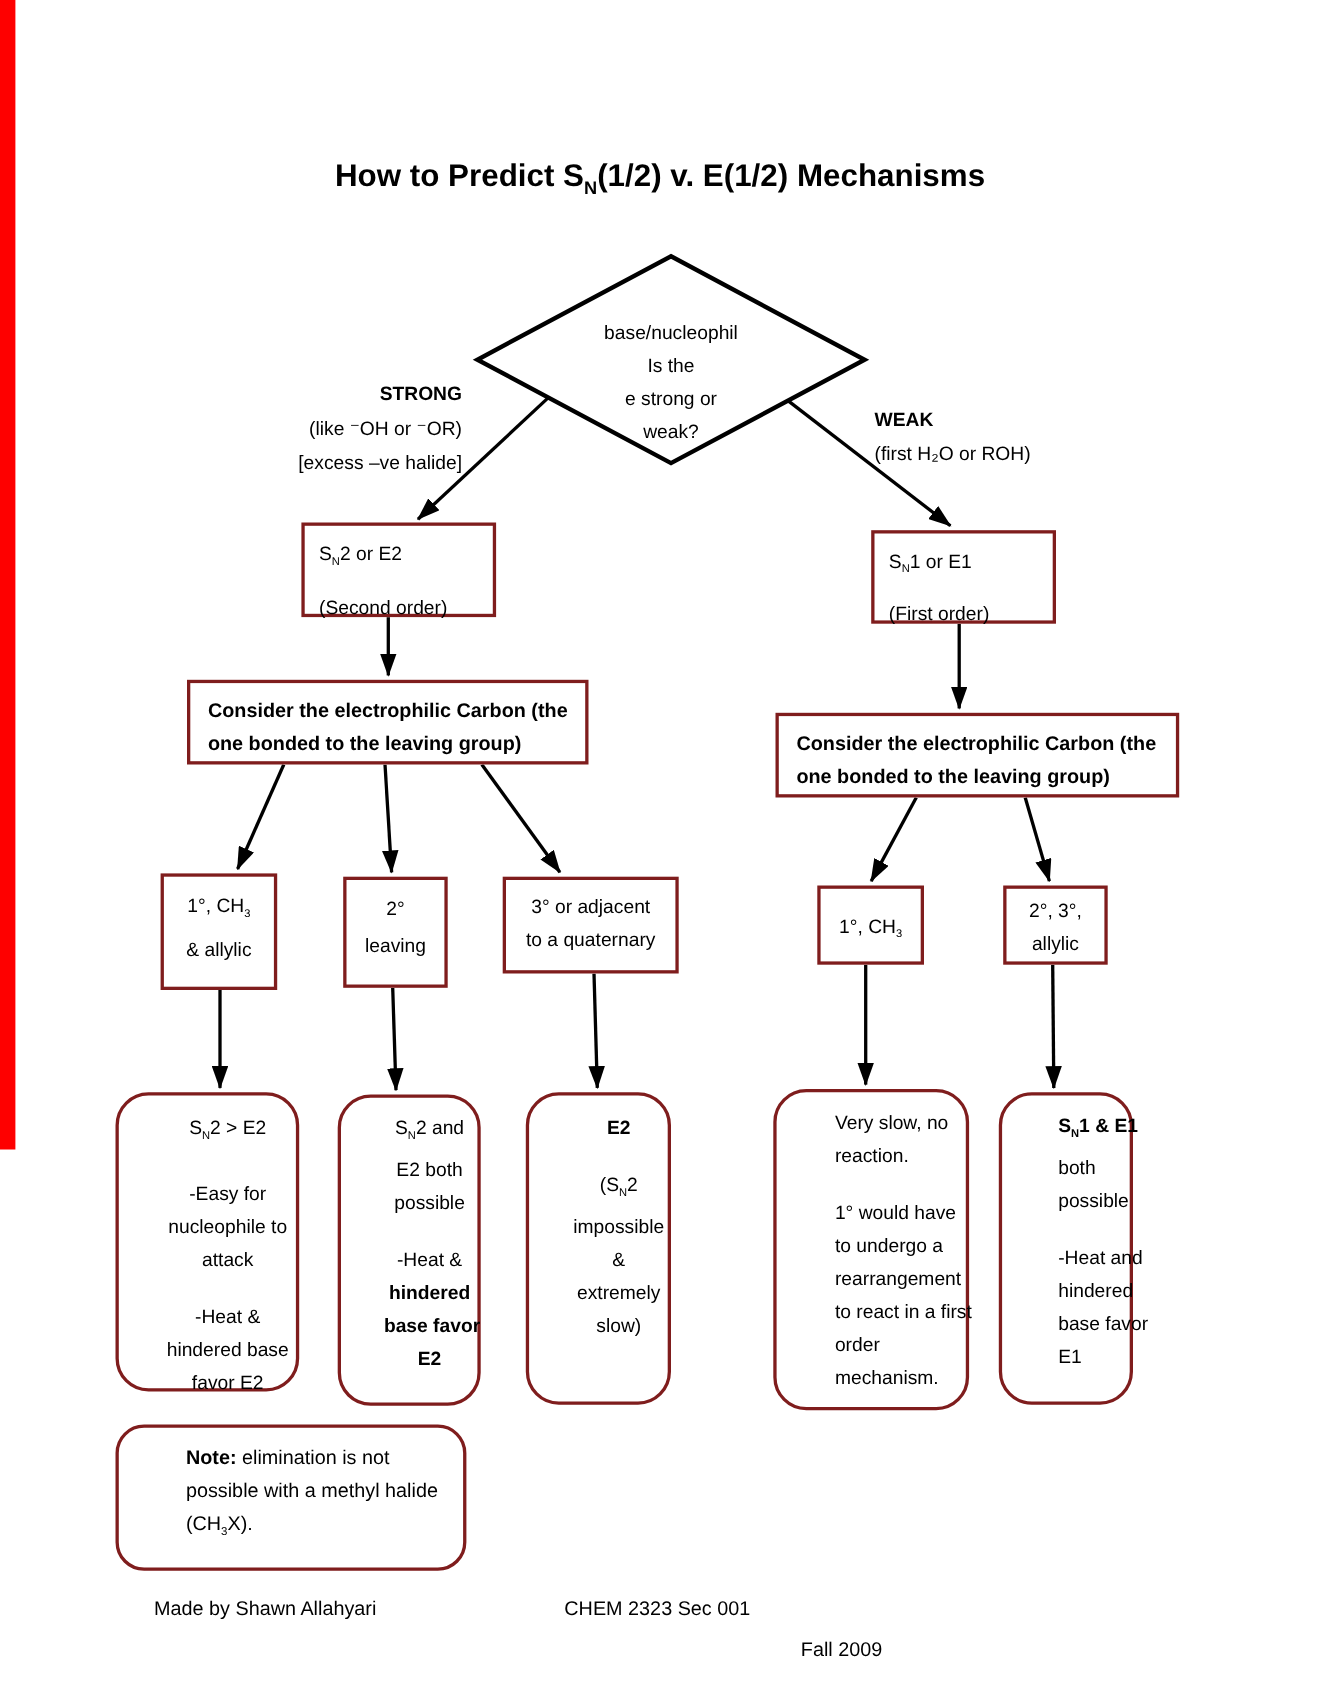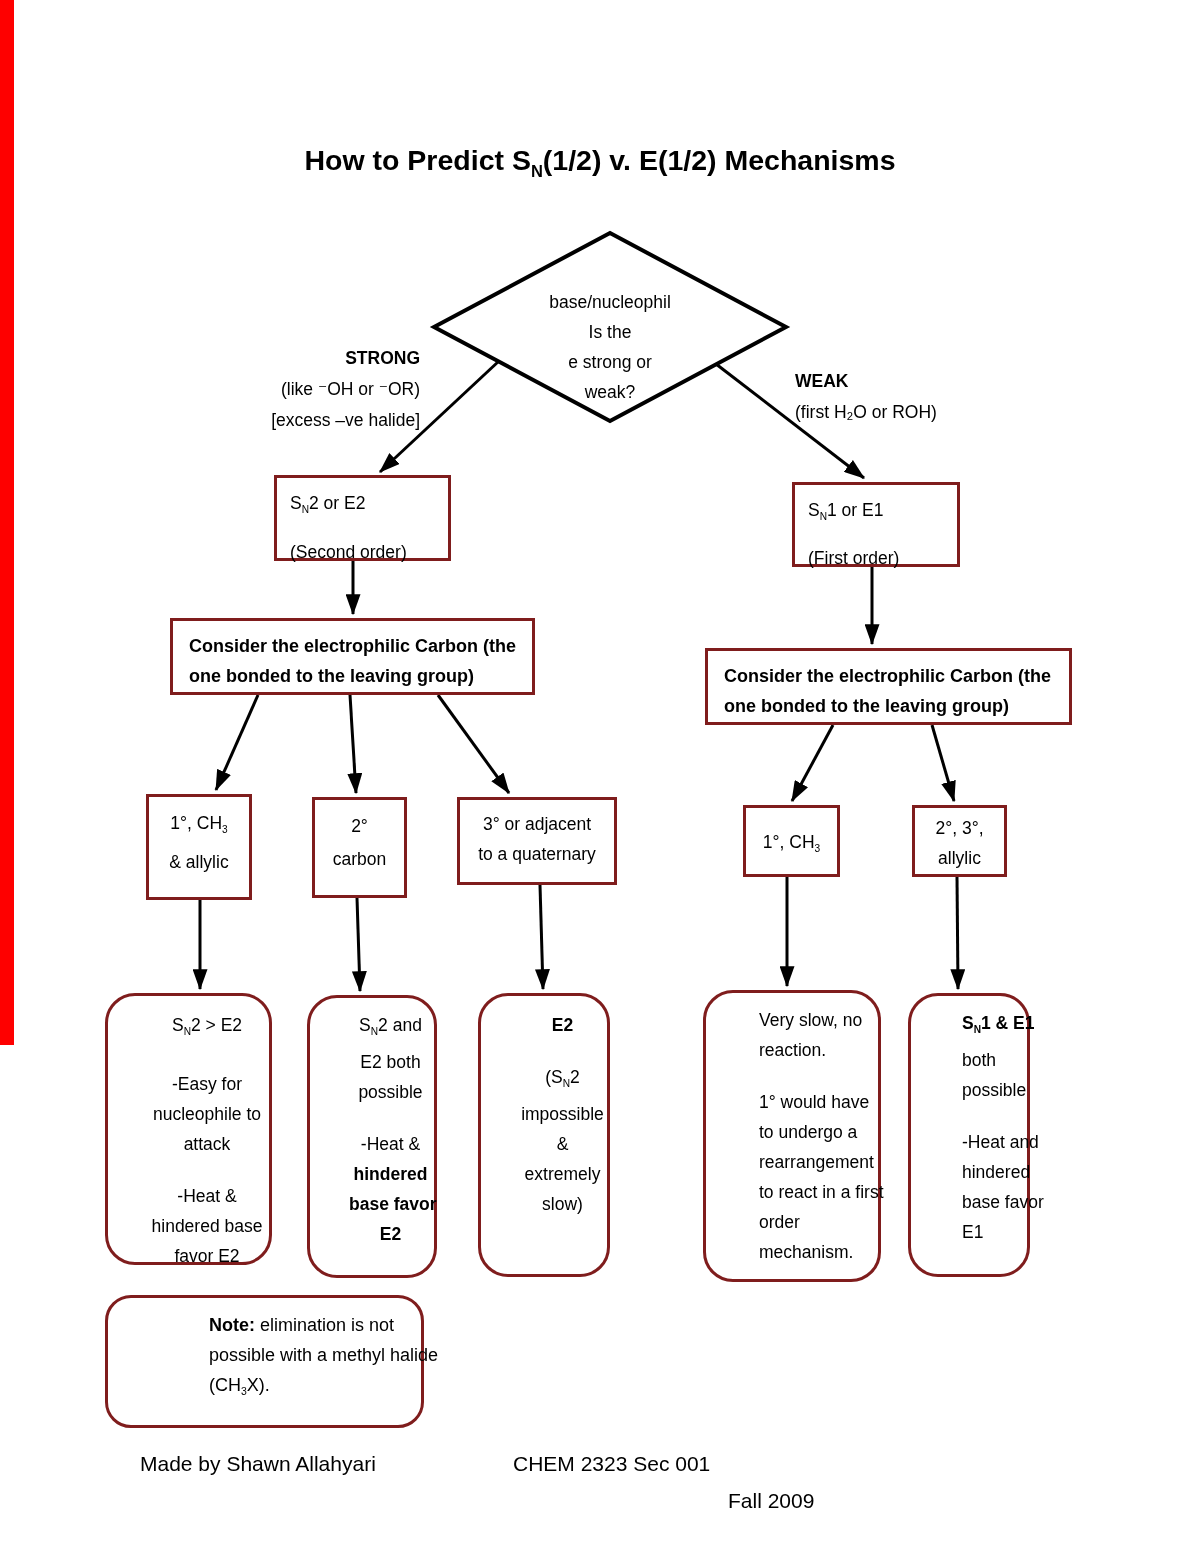--- a/index.html
+++ b/index.html
@@ -12,21 +12,21 @@
   .lbl{position:absolute;z-index:3;font-size:17.5px;line-height:31px;}
   .box{position:absolute;background:#fff;border:3px solid #7f1d1d;box-sizing:border-box;
        z-index:2;font-size:17.5px;line-height:30px;}
   .round{border-radius:30px;padding-left:37px;}
   .ctr{text-align:center;}
   .b{font-weight:bold;}
   .ln{white-space:nowrap;}
   .sub{font-size:0.58em;vertical-align:-0.42em;}
   .gap{margin-top:22px;}
   .considertxt{font-size:18px;font-weight:bold;line-height:30px;padding:10px 0 0 16px;}
-  .foot{position:absolute;z-index:3;font-size:21px;}
+  .foot{position:absolute;z-index:3;font-size:18px;}
 </style>
 </head>
 <body>
 
 <div class="page">
 
   <div class="accent-bar"></div>
 
   <svg class="overlay" width="1200" height="1553" viewBox="0 0 1200 1553">
     <defs>
@@ -96,21 +96,21 @@
 
   <div class="box ctr" style="left:146px;top:794px;width:106px;height:106px;line-height:33px;">
     <div style="padding-top:10px;">
       <div class="ln"><span>1°, CH</span><span class="sub">3</span></div>
       <div class="ln">&amp; allylic</div>
     </div>
   </div>
   <div class="box ctr" style="left:312px;top:797px;width:95px;height:101px;line-height:33px;">
     <div style="padding-top:10px;">
       <div class="ln">2°</div>
-      <div class="ln">carbon</div>
+      <div class="ln">leaving</div>
     </div>
   </div>
   <div class="box ctr" style="left:457px;top:797px;width:160px;height:88px;">
     <div style="padding-top:9px;">
       <div class="ln">3° or adjacent</div>
       <div class="ln">to a quaternary</div>
     </div>
   </div>
   <div class="box ctr" style="left:743px;top:805px;width:97px;height:72px;">
     <div class="ln" style="padding-top:19px;"><span>1°, CH</span><span class="sub">3</span></div>
@@ -188,21 +188,21 @@
       <div class="gap">
         <div class="ln">-Heat and</div>
         <div class="ln">hindered</div>
         <div class="ln">base favor</div>
         <div class="ln">E1</div>
       </div>
     </div>
   </div>
 
   <div class="box round" style="left:105px;top:1295px;width:319px;height:133px;border-radius:26px;font-size:18px;">
-    <div style="padding:12px 10px 0 24px;margin-left:40px;">
+    <div style="padding:12px 10px 0 24px;">
       <div class="ln"><span class="b">Note:</span><span> elimination is not</span></div>
       <div class="ln">possible with a methyl halide</div>
       <div class="ln"><span>(CH</span><span class="sub">3</span><span>X).</span></div>
     </div>
   </div>
 
   <div class="foot ln" style="left:140px;top:1452px;">Made by Shawn Allahyari</div>
   <div class="foot ln" style="left:513px;top:1452px;">CHEM 2323 Sec 001</div>
   <div class="foot ln" style="left:728px;top:1489px;">Fall 2009</div>
 

